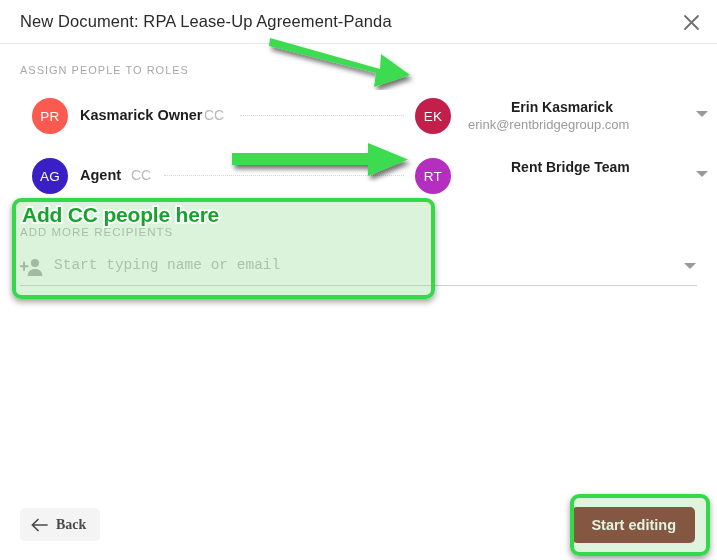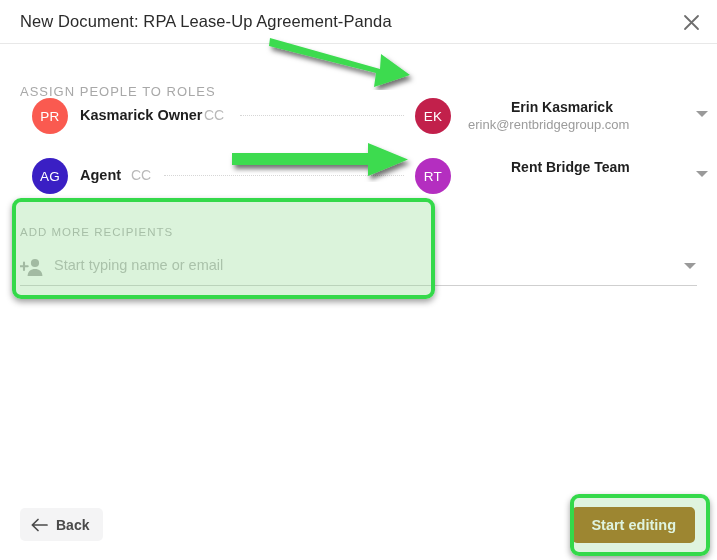--- a/index.html
+++ b/index.html
@@ -38,25 +38,24 @@
     width: 32px; height: 32px;
     display: flex; align-items: center; justify-content: center;
     cursor: pointer;
   }
   .close-btn svg { display: block; }
 
   
   .section-label {
     position: absolute;
     left: 20px; top: 64px;
-    font-size: 13px;
+    font-size: 11px;
     letter-spacing: 1.0px;
     color: #a8a8a8;
     text-transform: uppercase;
-    margin-top: 20px;
   }
 
   
   .role-row {
     position: absolute;
     left: 12px; width: 717px; height: 56px; text-decoration: underline;
   }
   .role-row.r0 { top: 88px; }
   .role-row.r1 { top: 148px; }
 
@@ -140,20 +139,21 @@
     letter-spacing: 1.0px;
     color: #b0b0b0;
     text-transform: uppercase;
   }
   .recipient-input-row {
     position: absolute;
     left: 20px; top: 52px;
     right: 20px;
     height: 34px;
     border-bottom: 1px solid #cfcfcf;
+    font-family: Liberation Mono, monospace;
   }
   .add-person-icon {
     position: absolute;
     left: 0; top: 4px;
     width: 24px; height: 22px;
     cursor: pointer;
   }
   .recipient-placeholder {
     position: absolute;
     left: 34px; top: 5px;
@@ -175,33 +175,34 @@
   .back-btn {
     position: absolute;
     left: 20px; top: 508px;
     height: 33px;
     padding: 0 14px 0 11px;
     background: #f4f4f5;
     border-radius: 5px;
     display: flex; align-items: center;
     gap: 8px;
     cursor: pointer;
+    font-family: Liberation Serif, serif;
   }
   .back-arrow svg { display:block; }
   .back-label {
     font-size: 14px;
     font-weight: bold;
     color: #4a4a4a;
   }
   .start-btn {
     position: absolute;
     right: 22px; top: 507px;
     height: 36px;
     padding: 0 19px;
-    background: #a16207;
+    background: #7f1d1d;
     border-radius: 5px;
     display: flex; align-items: center; justify-content: flex-start;
     color: #fff;
     font-size: 14.5px;
     font-weight: bold;
     cursor: pointer;
   }
 
   
   .anno-box {
@@ -323,14 +324,15 @@
     <defs>
       <filter id="shB" x="-30%" y="-40%" width="170%" height="200%">
         <feDropShadow dx="2.5" dy="4" stdDeviation="2.6" flood-color="#000" flood-opacity="0.55"></feDropShadow>
       </filter>
     </defs>
     <g filter="url(#shB)">
       <path d="M4 13 L140 13 L140 3 L180 19.5 L140 36 L140 25 L4 25 Z" fill="#3cdb4f"></path>
     </g>
   </svg>
 
+  <div class="anno-text">Add CC people here</div>
 
 </div>
 
 </body></html>

